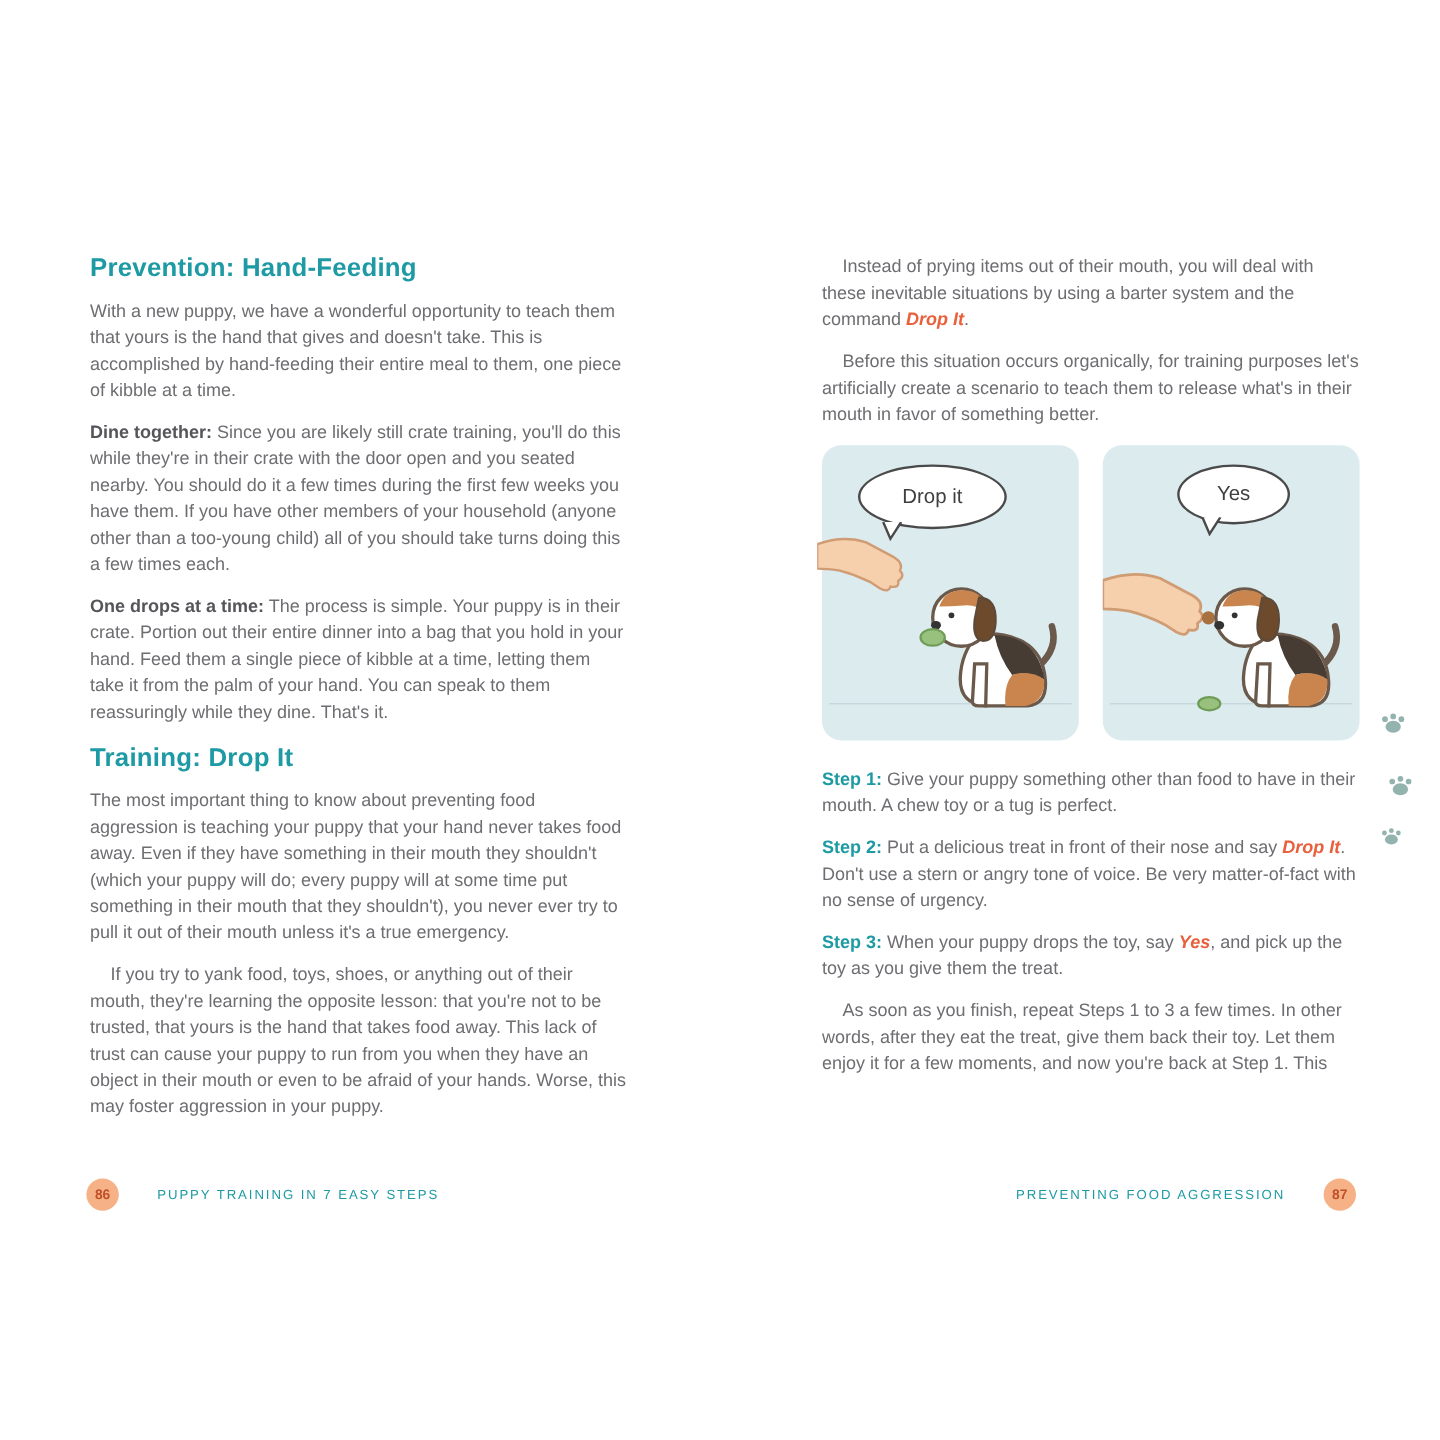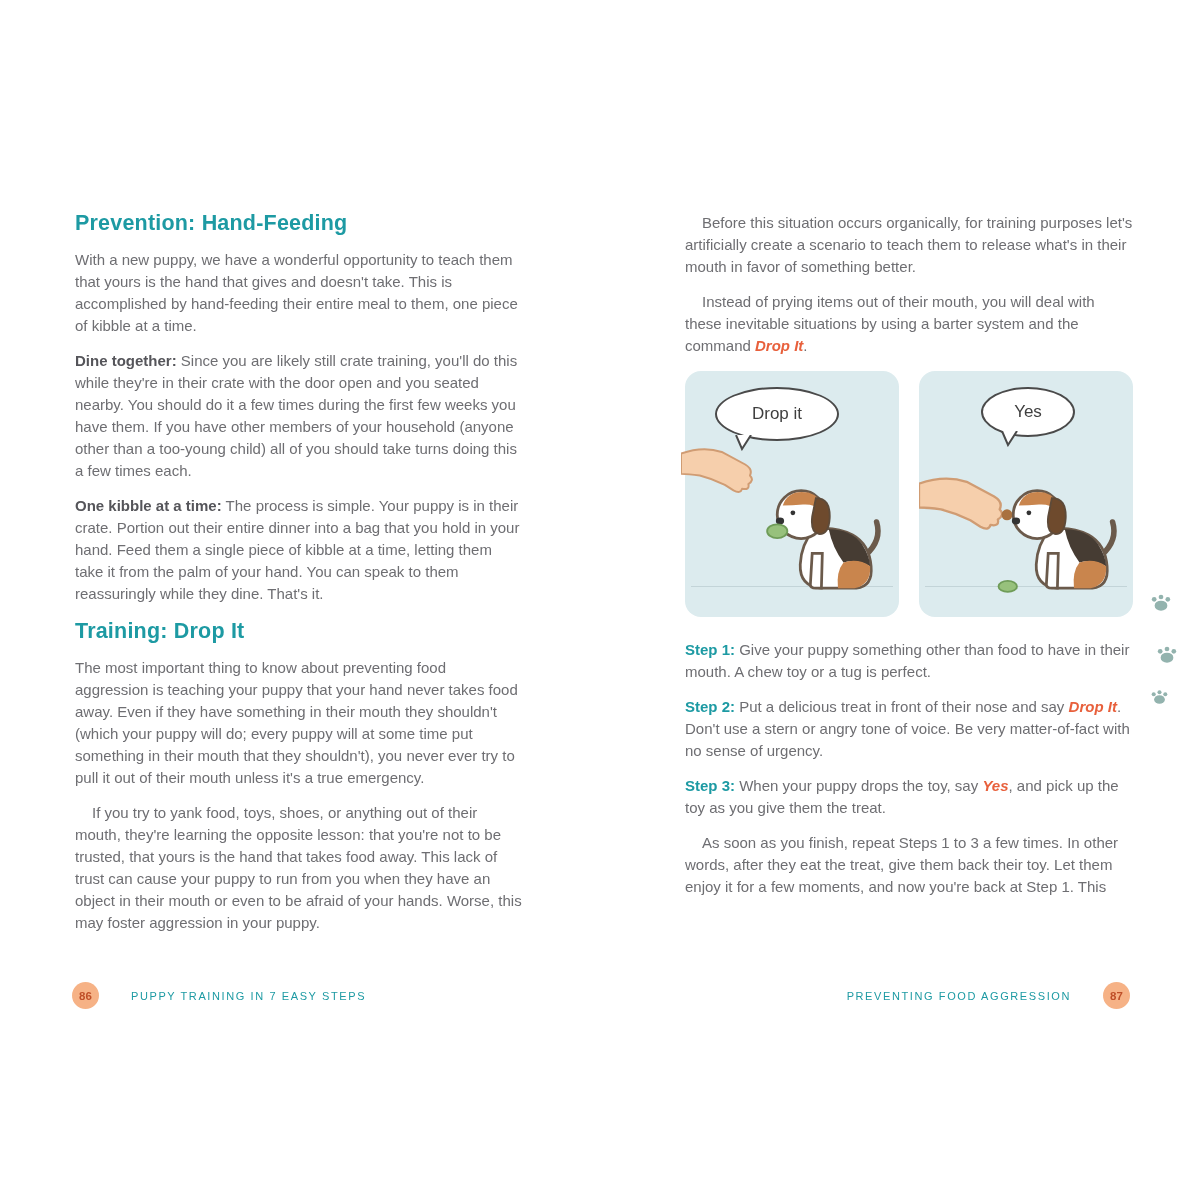--- a/index.html
+++ b/index.html
@@ -47,33 +47,33 @@
 
 <div class="book-spread">
 
   <div class="col col-left">
     <div class="section-heading">Prevention: Hand-Feeding</div>
 
     <p class="body-para"><span>With a new puppy, we have a wonderful opportunity to teach them that yours is the hand that gives and doesn't take. This is accomplished by hand-feeding their entire meal to them, one piece of kibble at a time.</span></p>
 
     <p class="body-para"><span class="lead">Dine together:</span><span> Since you are likely still crate training, you'll do this while they're in their crate with the door open and you seated nearby. You should do it a few times during the first few weeks you have them. If you have other members of your household (anyone other than a too-young child) all of you should take turns doing this a few times each.</span></p>
 
-    <p class="body-para"><span class="lead">One kibble at a time:</span><span> The process is simple. Your puppy is in their crate. Portion out their entire dinner into a bag that you hold in your hand. Feed them a single piece of kibble at a time, letting them take it from the palm of your hand. You can speak to them reassuringly while they dine. That's it.</span></p>
+    <p class="body-para"><span class="lead">One drops at a time:</span><span> The process is simple. Your puppy is in their crate. Portion out their entire dinner into a bag that you hold in your hand. Feed them a single piece of kibble at a time, letting them take it from the palm of your hand. You can speak to them reassuringly while they dine. That's it.</span></p>
 
     <div class="section-heading second">Training: Drop It</div>
 
     <p class="body-para"><span>The most important thing to know about preventing food aggression is teaching your puppy that your hand never takes food away. Even if they have something in their mouth they shouldn't (which your puppy will do; every puppy will at some time put something in their mouth that they shouldn't), you never ever try to pull it out of their mouth unless it's a true emergency.</span></p>
 
     <p class="body-para indent"><span>If you try to yank food, toys, shoes, or anything out of their mouth, they're learning the opposite lesson: that you're not to be trusted, that yours is the hand that takes food away. This lack of trust can cause your puppy to run from you when they have an object in their mouth or even to be afraid of your hands. Worse, this may foster aggression in your puppy.</span></p>
   </div>
 
   <div class="col col-right">
+    <p class="body-para indent"><span>Instead of prying items out of their mouth, you will deal with these inevitable situations by using a barter system and the command </span><span class="accent">Drop It</span><span>.</span></p>
+
     <p class="body-para indent"><span>Before this situation occurs organically, for training purposes let's artificially create a scenario to teach them to release what's in their mouth in favor of something better.</span></p>
-
-    <p class="body-para indent"><span>Instead of prying items out of their mouth, you will deal with these inevitable situations by using a barter system and the command </span><span class="accent">Drop It</span><span>.</span></p>
 
     <div class="illustration-row">
 
       <div class="panel">
         <div class="ground"></div>
         <div class="bubble" style="left:30px; top:16px; width:124px; height:54px;">
           <span>Drop it</span>
           <svg class="bubble-tail" viewBox="0 0 22 16">
             <path d="M3 0 L9 14 L18 0" fill="#ffffff" stroke="#4a4a4a" stroke-width="2"></path>
           </svg>

